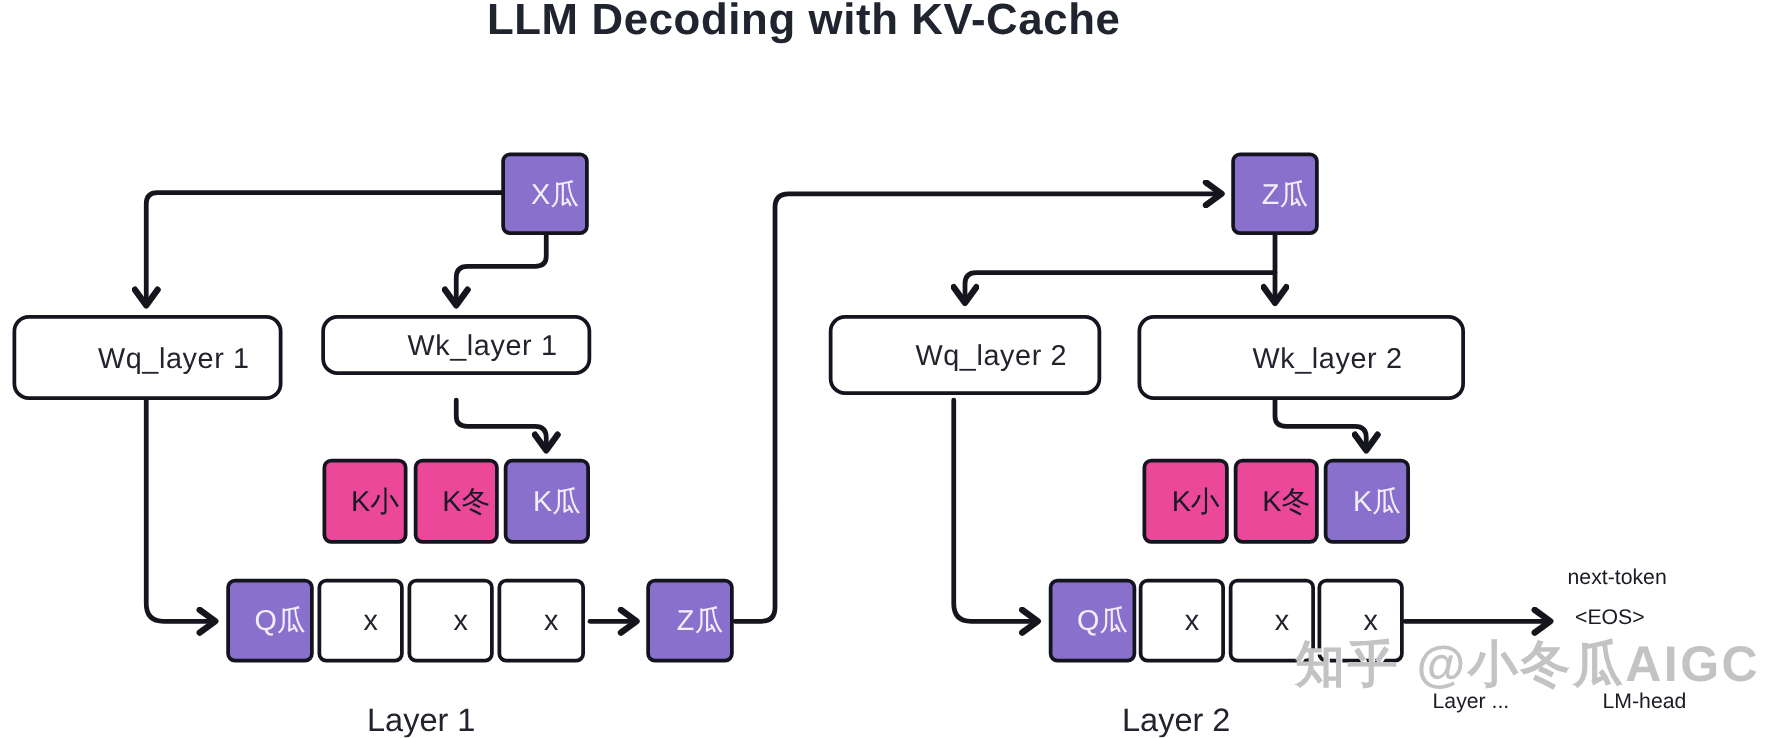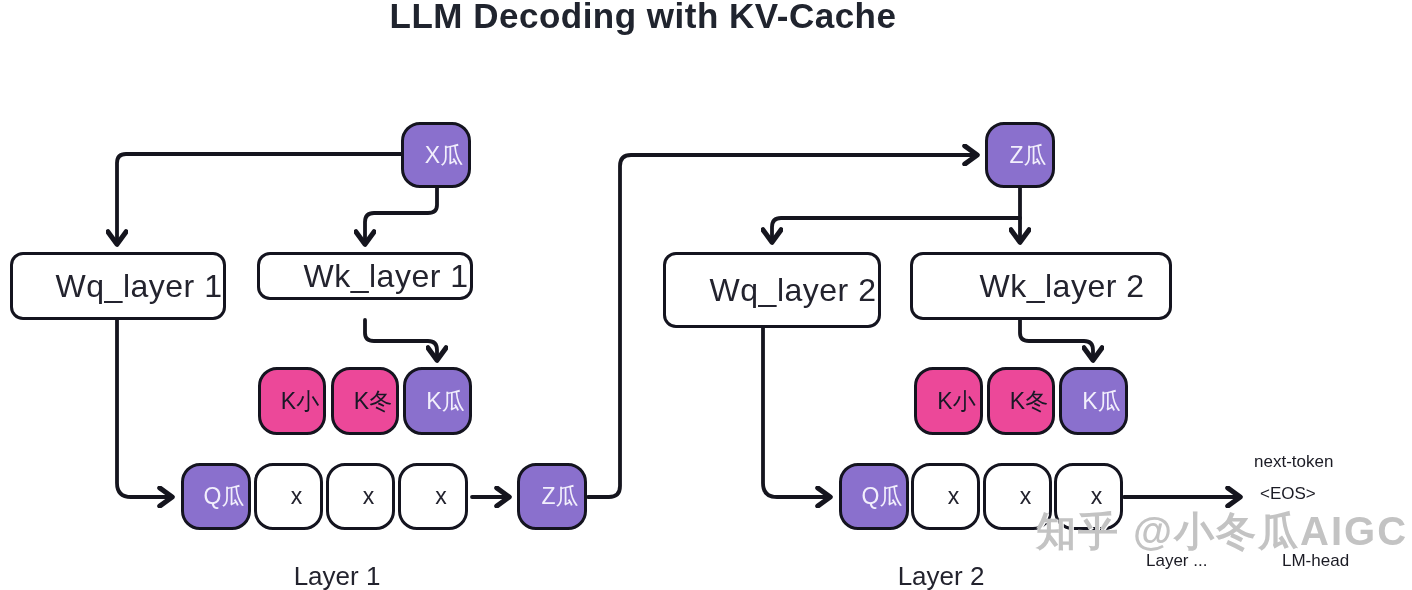--- a/index.html
+++ b/index.html
@@ -3,22 +3,22 @@
 <meta charset="utf-8">
 <style>
   html,body{margin:0;padding:0;background:#ffffff;}
   body{font-family:"Liberation Sans","DejaVu Sans",sans-serif;}
   .stage{position:relative;width:1412px;height:590px;background:#ffffff;overflow:hidden;}
   .title{position:absolute;left:0;top:-4px;width:1286px;text-align:center;
          font-size:35px;font-weight:600;color:#20242e;letter-spacing:.5px;}
   .box{position:absolute;box-sizing:border-box;border:3.5px solid #14141f;
        display:flex;align-items:center;justify-content:center;background:#fff;
        color:#23232e;font-size:23px;}
-  .wbox{border-radius:13px;font-size:32px;letter-spacing:.5px;padding-left:42px;}
-  .token{border-radius:19px;padding-left:16px;}
+  .wbox{border-radius:13px;font-size:23px;letter-spacing:.5px;padding-left:42px;}
+  .token{border-radius:7px;padding-left:16px;}
   .purple{background:#8a70cd;color:#f2effc;}
   .lav{background:#ec4899;color:#181826;}
   .lbl{position:absolute;color:#23232e;font-size:26px;}
   .center{text-align:center;}
   .rtext{position:absolute;color:#1b1b24;font-size:17px;}
   .watermark{position:absolute;left:1016px;top:504px;font-size:40px;color:#c3c3c3;
              letter-spacing:2px;z-index:12;white-space:nowrap;font-weight:600;
              text-shadow:1px 1px 0 #ffffff;margin-left:20px;}
   svg.wires{position:absolute;left:0;top:0;z-index:5;}
   .box{z-index:6;}
@@ -61,21 +61,21 @@
   <div class="box token purple" style="left:403px;top:367px;width:69px;height:68px;">K瓜</div>
 
   <div class="box token purple" style="left:181px;top:463px;width:70px;height:67px;">Q瓜</div>
   <div class="box token" style="left:254px;top:463px;width:69px;height:67px;">x</div>
   <div class="box token" style="left:326px;top:463px;width:69px;height:67px;">x</div>
   <div class="box token" style="left:398px;top:463px;width:70px;height:67px;">x</div>
   <div class="box token purple" style="left:517px;top:463px;width:70px;height:67px;">Z瓜</div>
   <div class="lbl center" style="left:287px;top:561px;width:100px;">Layer 1</div>
 
   <div class="box token purple" style="left:985px;top:122px;width:70px;height:66px;">Z瓜</div>
-  <div class="box wbox" style="left:663px;top:252px;width:218px;height:76px;">Wq_layer 2</div>
+  <div class="box wbox" style="left:663px;top:252px;width:218px;height:64px;">Wq_layer 2</div>
   <div class="box wbox" style="left:910px;top:252px;width:262px;height:68px;">Wk_layer 2</div>
 
   <div class="box token lav" style="left:914px;top:367px;width:69px;height:68px;">K小</div>
   <div class="box token lav" style="left:987px;top:367px;width:68px;height:68px;">K冬</div>
   <div class="box token purple" style="left:1059px;top:367px;width:69px;height:68px;">K瓜</div>
 
   <div class="box token purple" style="left:839px;top:463px;width:70px;height:67px;">Q瓜</div>
   <div class="box token" style="left:911px;top:463px;width:69px;height:67px;">x</div>
   <div class="box token" style="left:983px;top:463px;width:69px;height:67px;">x</div>
   <div class="box token" style="left:1054px;top:463px;width:69px;height:67px;">x</div>

